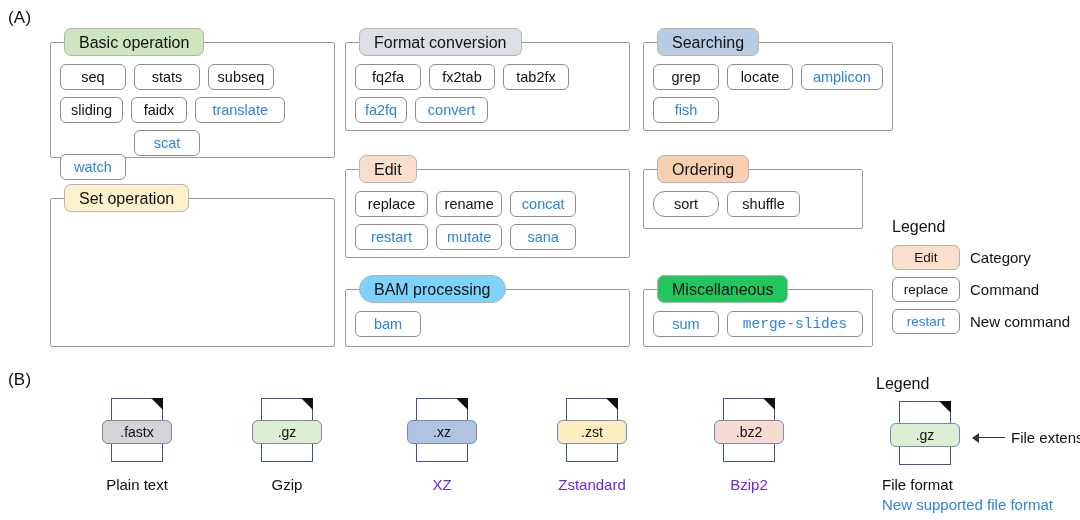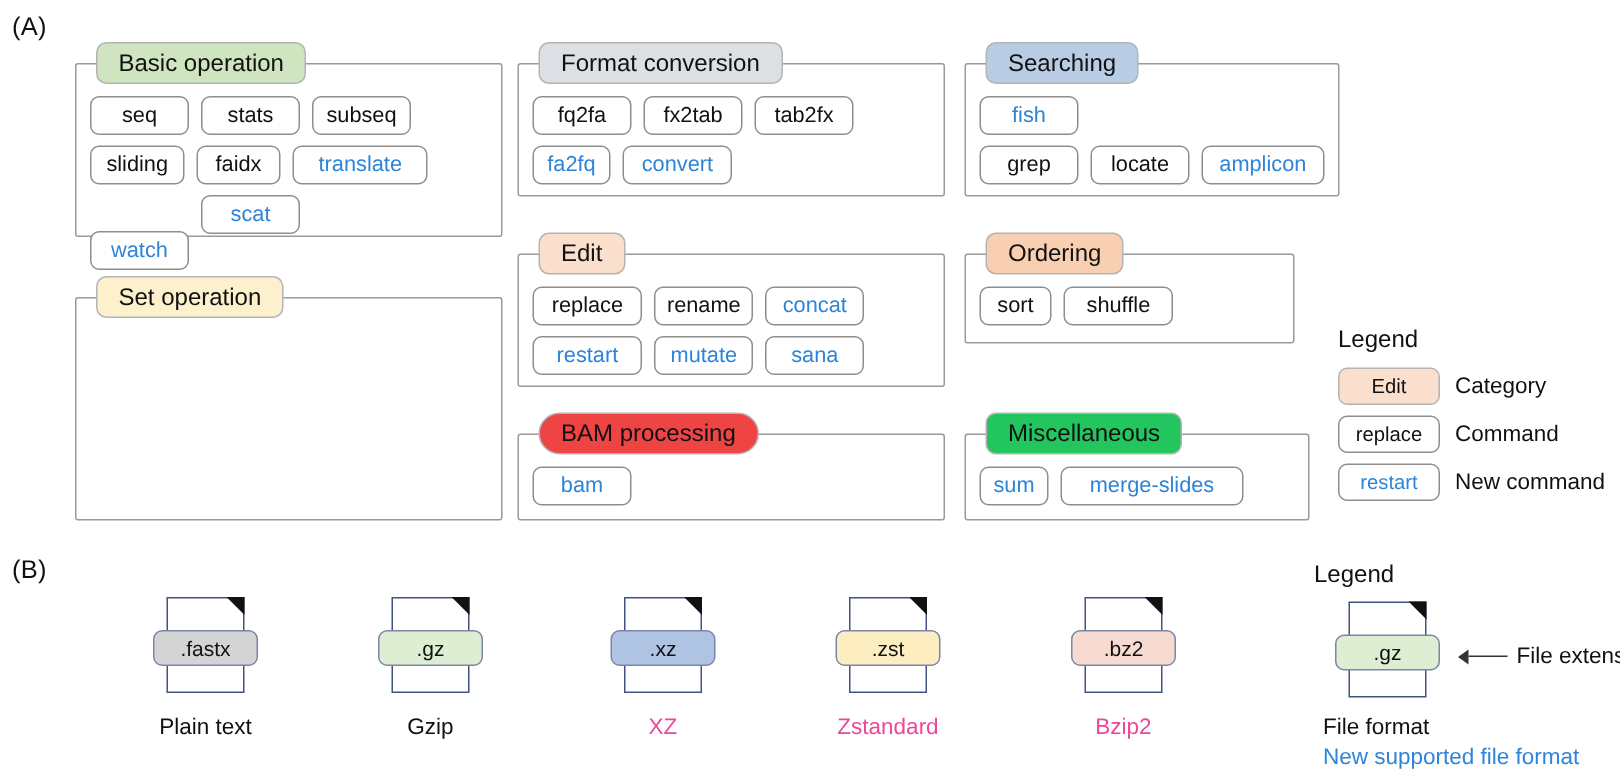--- a/index.html
+++ b/index.html
@@ -53,21 +53,21 @@
   .fileicon .fold{
     position:absolute;right:9px;top:0;width:0;height:0;
     border-left:12px solid transparent;border-top:12px solid #111;
   }
   .fileicon .band{
     position:absolute;left:0;right:0;top:22px;height:24px;line-height:22px;
     border:1.5px solid #7b86a8;border-radius:6px;box-sizing:border-box;
     font-size:14px;color:#111;text-align:center;
   }
   .filecaption{margin-top:10px;font-size:15px;color:#111;white-space:nowrap;}
-  .filecaption.new{color:#ec4899;}
+  .filecaption.new{color:#6d28d9;}
 
   
   #legend-b{position:absolute;left:876px;top:375px;width:204px;}
   #legend-b .lg-title{font-size:16px;color:#111;margin-bottom:6px;}
   #legend-b .icon-wrap{position:absolute;left:14px;top:26px;}
   #legend-b .anno{position:absolute;left:96px;top:54px;display:flex;align-items:center;gap:0px;}
   #legend-b .arrow-head{
     width:0;height:0;border-top:5px solid transparent;border-bottom:5px solid transparent;
     border-right:7px solid #333;
   }
@@ -132,58 +132,58 @@
       </div>
       <div class="row">
         <div class="cmd new" style="width: 73.2px;">restart</div>
         <div class="cmd new" style="width: 66px;">mutate</div>
         <div class="cmd new" style="width: 66px;">sana</div>
       </div>
     </div>
   </div>
 <div class="group" id="g-bam" style="left:345px;top:275px;width:285px;height:72px;">
     <div class="gbox"></div>
-    <div class="ghead" style="background: #ef4444; border-radius: 14px;">BAM processing</div>
+    <div class="ghead" style="background: #7dd3fc; border-radius: 14px;">BAM processing</div>
     <div class="rows">
       <div class="row">
         <div class="cmd new" style="width: 66px;">bam</div>
       </div>
     </div>
   </div>
 <div class="group" id="g-search" style="left:643px;top:28px;width:250px;height:103px;">
     <div class="gbox"></div>
     <div class="ghead" style="background: rgb(184, 204, 228);">Searching</div>
     <div class="rows">
-      <div class="row">
-        <div class="cmd new" style="width: 66px;">fish</div>
-      </div>
       <div class="row">
         <div class="cmd" style="width: 66px;">grep</div>
         <div class="cmd" style="width: 66px;">locate</div>
         <div class="cmd new" style="width: 81.8px;">amplicon</div>
       </div>
+      <div class="row">
+        <div class="cmd new" style="width: 66px;">fish</div>
+      </div>
     </div>
   </div>
 <div class="group" id="g-order" style="left:643px;top:155px;width:220px;height:74px;">
     <div class="gbox"></div>
     <div class="ghead" style="background: rgb(248, 207, 176);">Ordering</div>
     <div class="rows">
       <div class="row">
-        <div class="cmd" style="width: 48px;">sort</div>
+        <div class="cmd" style="width: 66px; border-radius: 12px;">sort</div>
         <div class="cmd" style="width: 73.2px;">shuffle</div>
       </div>
     </div>
   </div>
 <div class="group" id="g-misc" style="left:643px;top:275px;width:230px;height:72px;">
     <div class="gbox"></div>
     <div class="ghead" style="background: #22c55e;">Miscellaneous</div>
     <div class="rows">
       <div class="row">
-        <div class="cmd new" style="width: 46px;">sum</div>
-        <div class="cmd new" style="width: 122px;">merge-slides</div>
+        <div class="cmd new" style="width: 66px;">sum</div>
+        <div class="cmd new" style="width: 136px; font-family: Liberation Mono, monospace;">merge-slides</div>
       </div>
     </div>
   </div>
 
 <div id="legend-a">
   <div class="lg-title">Legend</div>
   <div id="legend-a-rows">
       <div class="lg-row">
         <div class="lg-chip cat" style="background: rgb(251, 223, 205);">Edit</div>
         <div class="lg-text">Category</div>

